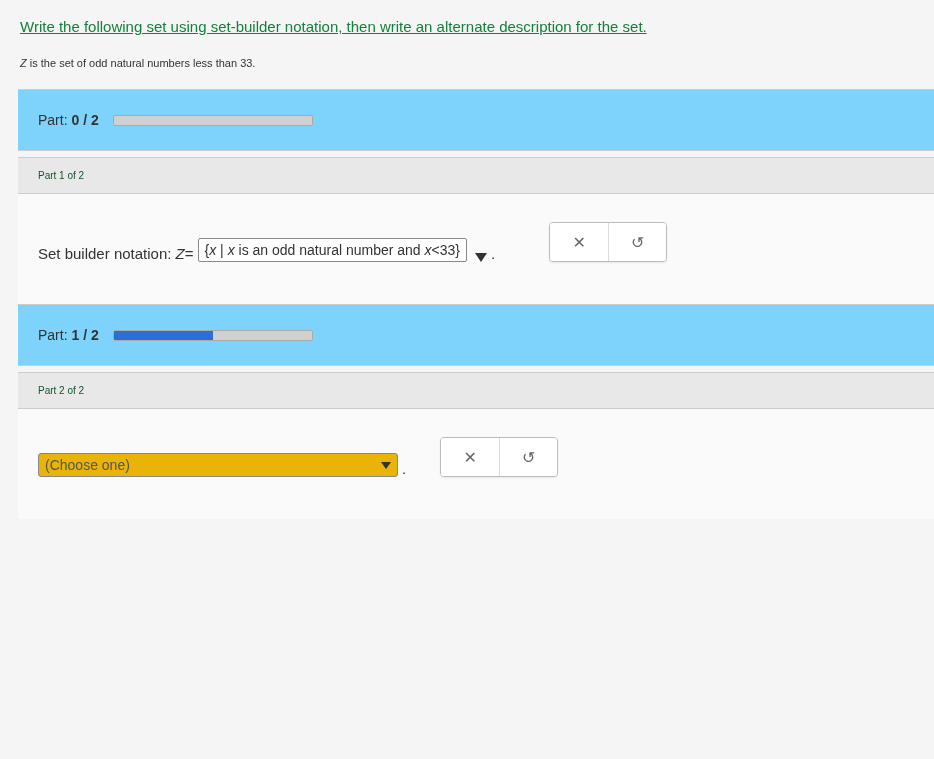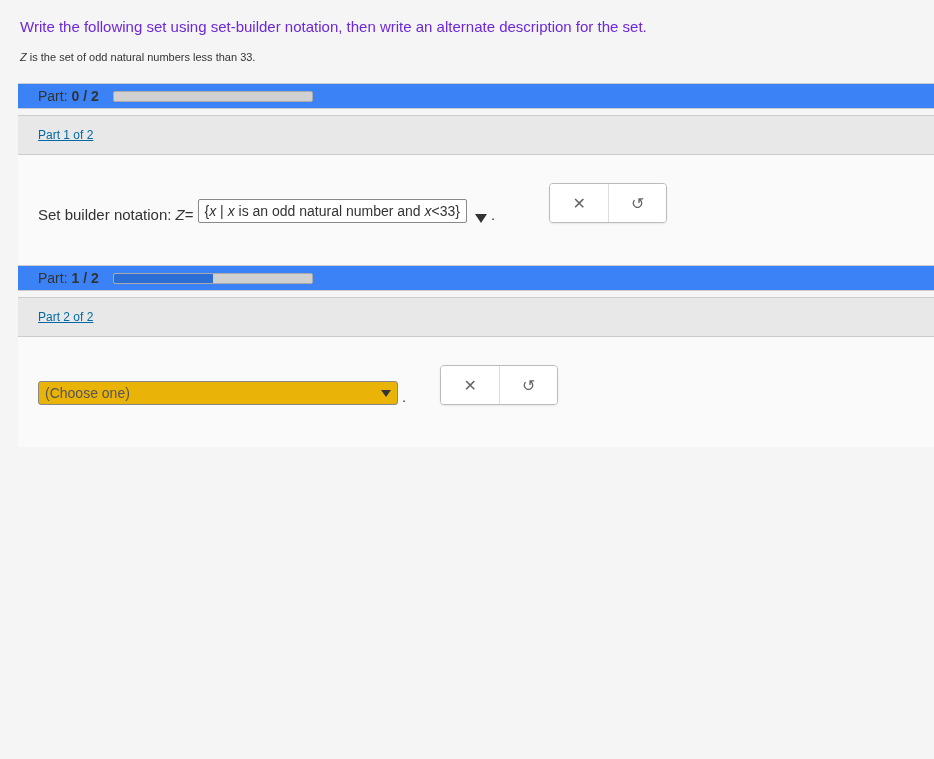--- a/index.html
+++ b/index.html
@@ -10,35 +10,36 @@
     font-size: 15px;
     width: 934px;
     height: 759px;
     overflow: hidden;
   }
   .question-area {
     padding: 18px 20px 20px 20px;
   }
   .question-line1 {
     font-size: 15px;
-    margin-bottom: 16px;
-    color: #6d28d9;
+    margin-bottom: 22px;
+    color: #15803d;
+    text-decoration: underline;
   }
   .question-line2 {
     font-size: 11px;
     color: #333;
   }
   .ital { font-style: italic; }
   
   .part-progress-bar {
-    background: #3b82f6;
+    background: #7dd3fc;
     border: 1px solid #ccc;
     border-left: none;
     border-right: none;
-    padding: 4px 20px;
+    padding: 22px 20px;
     display: flex;
     align-items: center;
     gap: 14px;
     margin-left: 18px;
   }
   .part-progress-label {
     font-size: 14px;
     color: #333;
   }
   .bold { font-weight: bold; }
@@ -57,25 +58,24 @@
   }
   .fill-0 { width: 0%; }
   .fill-50 { width: 50%; }
   
   .part-header {
     background: #e8e8e8;
     border: 1px solid #ccc;
     border-left: none;
     border-right: none;
     padding: 12px 20px;
-    font-size: 12px;
-    color: #0369a1;
+    font-size: 10px;
+    color: #14532d;
     margin-left: 18px;
     margin-top: 6px;
-    text-decoration: underline;
   }
   
   .part-body {
     padding: 28px 20px 42px 20px;
     background: #fafafa;
     margin-left: 18px;
     position: relative;
   }
   
   .answer-row {

